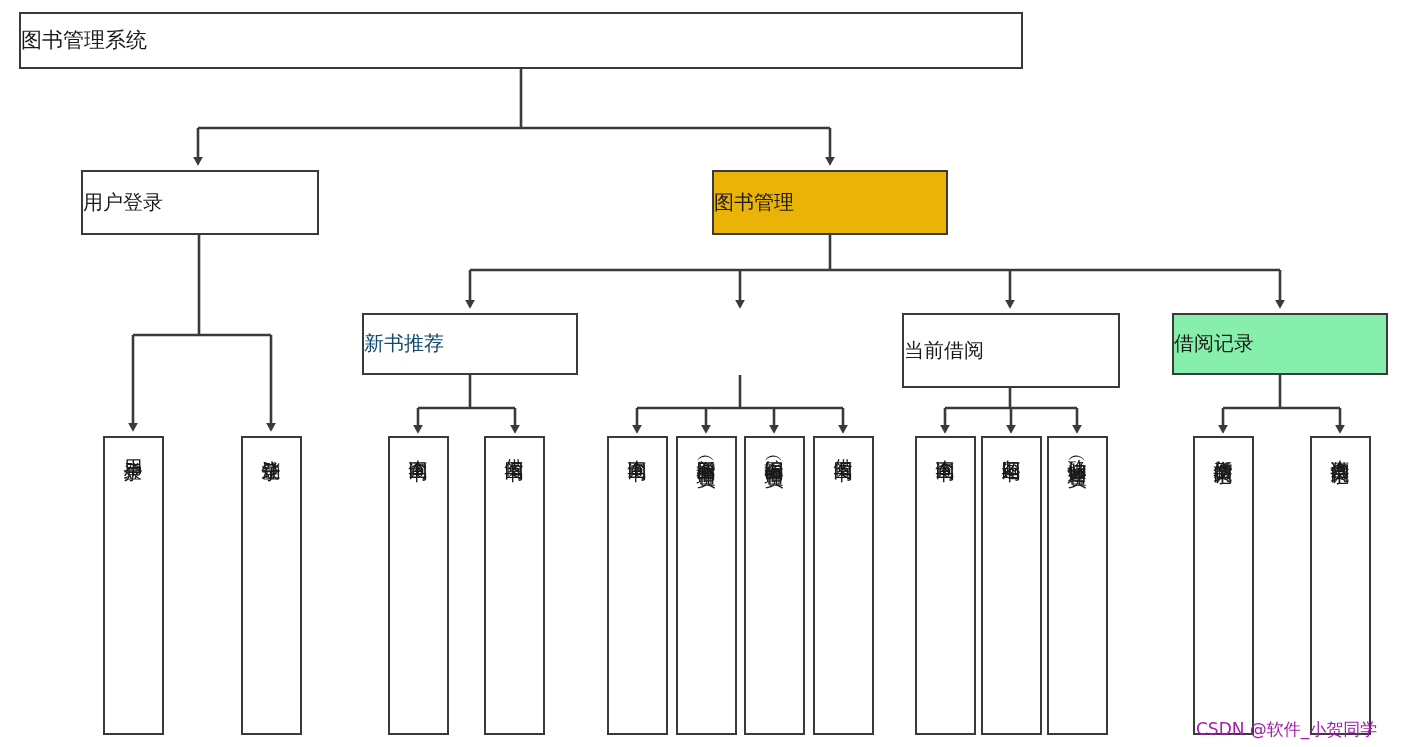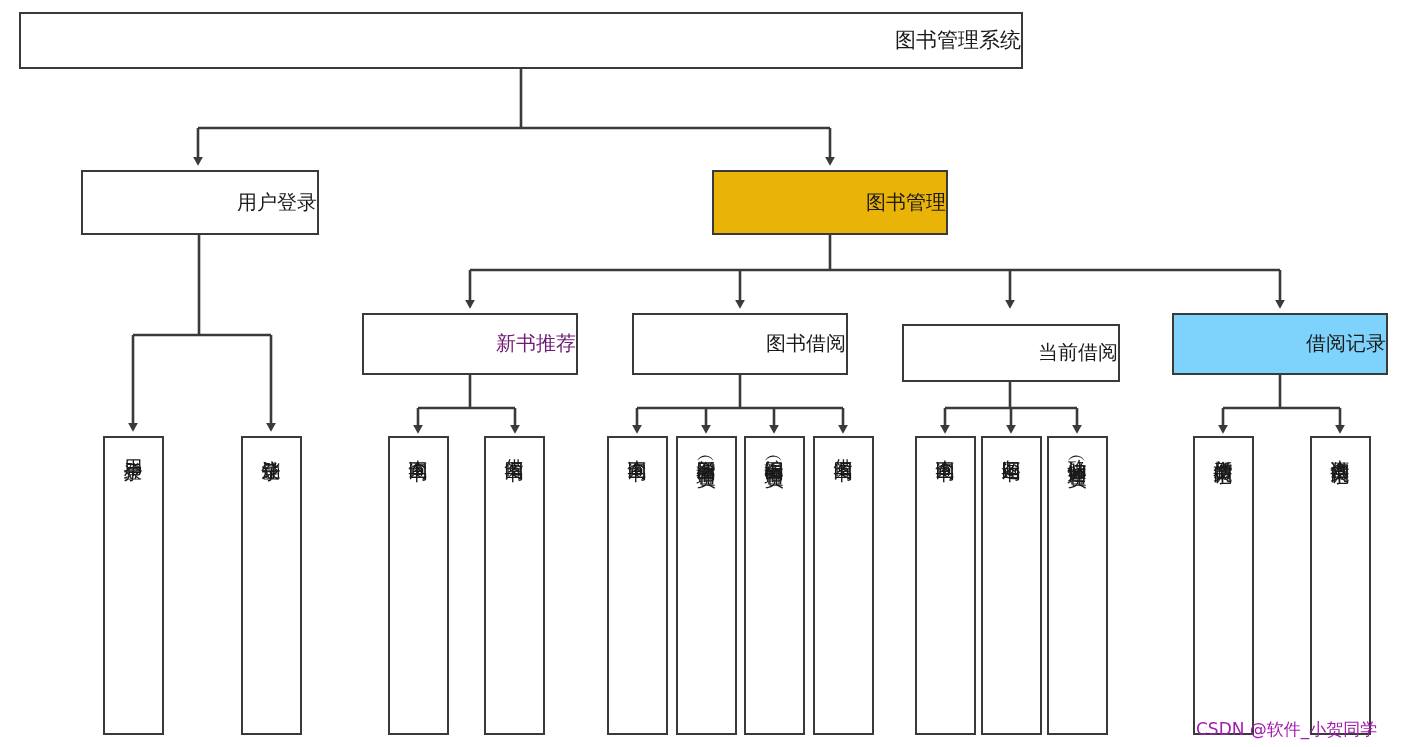--- a/index.html
+++ b/index.html
@@ -31,21 +31,21 @@
     height: 747px;
     pointer-events: none;
   }
   .node {
     position: absolute;
     box-sizing: border-box;
     background: #ffffff;
     border: 2px solid #3a3a3a;
     display: flex;
     align-items: center;
-    justify-content: flex-end;
+    justify-content: flex-start;
     text-align: center;
     color: #1a1a1a;
     line-height: 1.18;
     z-index: 2;
   }
   .node.level-root {
     font-size: 21px;
   }
   .node.level-2 {
     font-size: 20px;
@@ -139,30 +139,27 @@
     <span class="hlabel">图书管理系统</span>
   </div>
 
   <div class="node level-2" style="left: 81px; top: 170px; width: 238px; height: 65px; border-color: rgb(58, 58, 58); background: rgb(255, 255, 255); color: rgb(26, 26, 26);">
     <span class="hlabel">用户登录</span>
   </div>
   <div class="node level-2" style="left: 712px; top: 170px; width: 236px; height: 65px; border-color: rgb(58, 58, 58); background: #eab308; color: rgb(26, 26, 26);">
     <span class="hlabel">图书管理</span>
   </div>
 
-  <div class="node level-3" style="left: 362px; top: 313px; width: 216px; height: 62px; border-color: rgb(58, 58, 58); background: rgb(255, 255, 255); color: #701a75;">
+  <div class="node level-3" style="left: 362px; top: 313px; width: 216px; height: 62px; border-color: rgb(58, 58, 58); background: rgb(255, 255, 255); color: #0c4a6e;">
     <span class="hlabel">新书推荐</span>
   </div>
-  <div class="node level-3" style="left: 632px; top: 313px; width: 216px; height: 62px; border-color: rgb(58, 58, 58); background: rgb(255, 255, 255); color: rgb(26, 26, 26);">
-    <span class="hlabel">图书借阅</span>
-  </div>
-  <div class="node level-3" style="left: 902px; top: 313px; width: 218px; height: 58px; border-color: rgb(58, 58, 58); background: rgb(255, 255, 255); color: rgb(26, 26, 26); margin-top: 11px;">
+  <div class="node level-3" style="left: 902px; top: 313px; width: 218px; height: 75px; border-color: rgb(58, 58, 58); background: rgb(255, 255, 255); color: rgb(26, 26, 26);">
     <span class="hlabel">当前借阅</span>
   </div>
-  <div class="node level-3" style="left: 1172px; top: 313px; width: 216px; height: 62px; border-color: rgb(58, 58, 58); background: #7dd3fc; color: rgb(26, 26, 26);">
+  <div class="node level-3" style="left: 1172px; top: 313px; width: 216px; height: 62px; border-color: rgb(58, 58, 58); background: #86efac; color: rgb(26, 26, 26);">
     <span class="hlabel">借阅记录</span>
   </div>
 
   <div class="node leaf" style="left: 103px; top: 436px; width: 61px; height: 299px; border-color: rgb(58, 58, 58); background: rgb(255, 255, 255); color: rgb(26, 26, 26);">
     <span class="vlabel">用户登录</span>
   </div>
   <div class="node leaf" style="left: 241px; top: 436px; width: 61px; height: 299px; border-color: rgb(58, 58, 58); background: rgb(255, 255, 255); color: rgb(26, 26, 26);">
     <span class="vlabel">注销登录</span>
   </div>
   <div class="node leaf" style="left: 388px; top: 436px; width: 61px; height: 299px; border-color: rgb(58, 58, 58); background: rgb(255, 255, 255); color: rgb(26, 26, 26);">

